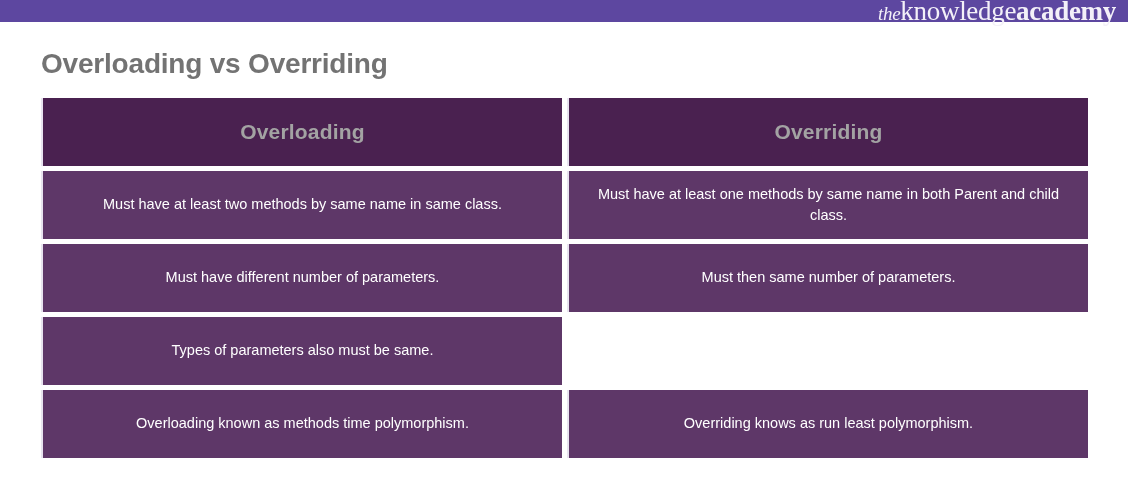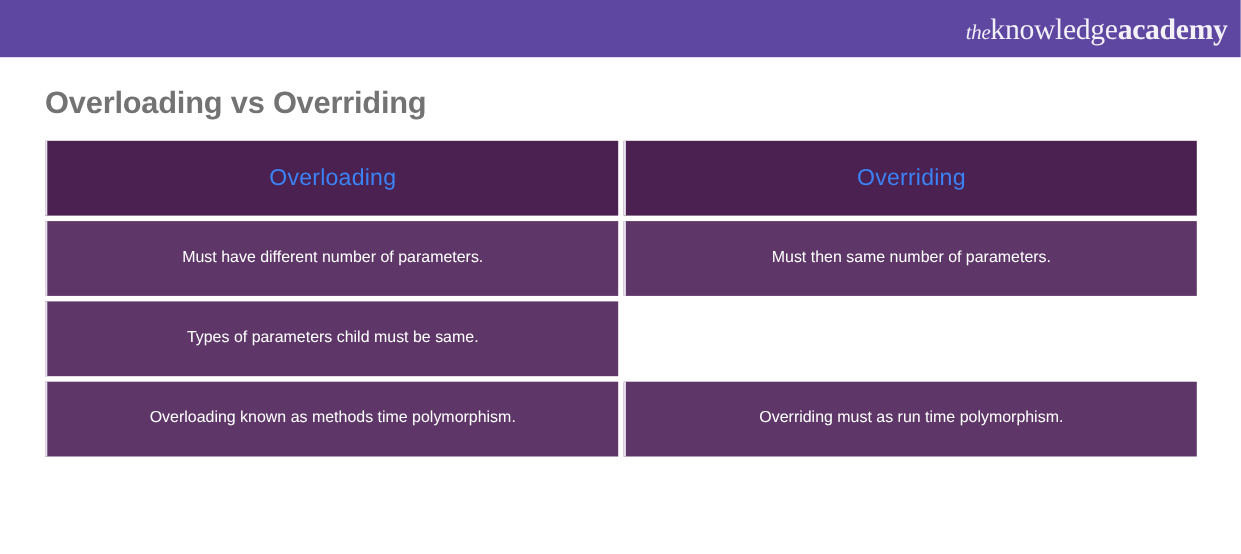--- a/index.html
+++ b/index.html
@@ -6,21 +6,21 @@
   html, body { width:1128px; height:504px; }
   body {
     background:#ffffff;
     font-family:"Liberation Sans", sans-serif;
     overflow:hidden;
   }
 
   
   .brand-band {
     position:relative;
-    height:52px;
+    height:22px;
     width:1128px;
     background:#5d47a0;
     display:flex;
     align-items:center;
     justify-content:flex-end;
   }
   .logo {
     margin-right:12px;
     font-family:"Liberation Serif", serif;
     color:#f3f0f8;
@@ -68,23 +68,23 @@
     border-left:2px solid #e8e3ef;
     display:flex;
     align-items:center;
     justify-content:center;
     text-align:center;
     color:#ffffff;
   }
   .header-row .cell {
     height:68px;
     background:#4a2150;
-    color:#3b82f6;
+    color:#a3a3a3;
     font-size:21px;
-    font-weight:400;
+    font-weight:700;
     letter-spacing:0.2px;
   }
   .body-row .cell {
     height:68px;
     background:#5e3768;
     font-size:14.5px;
     font-weight:400;
     line-height:1.45;
     padding:6px 14px;
   }
@@ -105,38 +105,46 @@
 
   <div class="row header-row">
     <div class="cell">
       <span class="cell-text">Overloading</span>
     </div>
     <div class="cell">
       <span class="cell-text">Overriding</span>
     </div>
   </div>
 
+  <div class="row body-row">
+    <div class="cell">
+      <span class="cell-text">Must have at least two methods by same name in same class.</span>
+    </div>
+    <div class="cell">
+      <span class="cell-text">Must have at least one methods by same name in both Parent and child class.</span>
+    </div>
+  </div>
 
   <div class="row body-row">
     <div class="cell">
       <span class="cell-text">Must have different number of parameters.</span>
     </div>
     <div class="cell">
       <span class="cell-text">Must then same number of parameters.</span>
     </div>
   </div>
 
   <div class="row body-row">
     <div class="cell">
-      <span class="cell-text">Types of parameters child must be same.</span>
+      <span class="cell-text">Types of parameters also must be same.</span>
     </div>
   </div>
 
   <div class="row body-row">
     <div class="cell">
       <span class="cell-text">Overloading known as methods time polymorphism.</span>
     </div>
     <div class="cell">
-      <span class="cell-text">Overriding must as run time polymorphism.</span>
+      <span class="cell-text">Overriding knows as run least polymorphism.</span>
     </div>
   </div>
 
 </div>
 
 </body></html>

